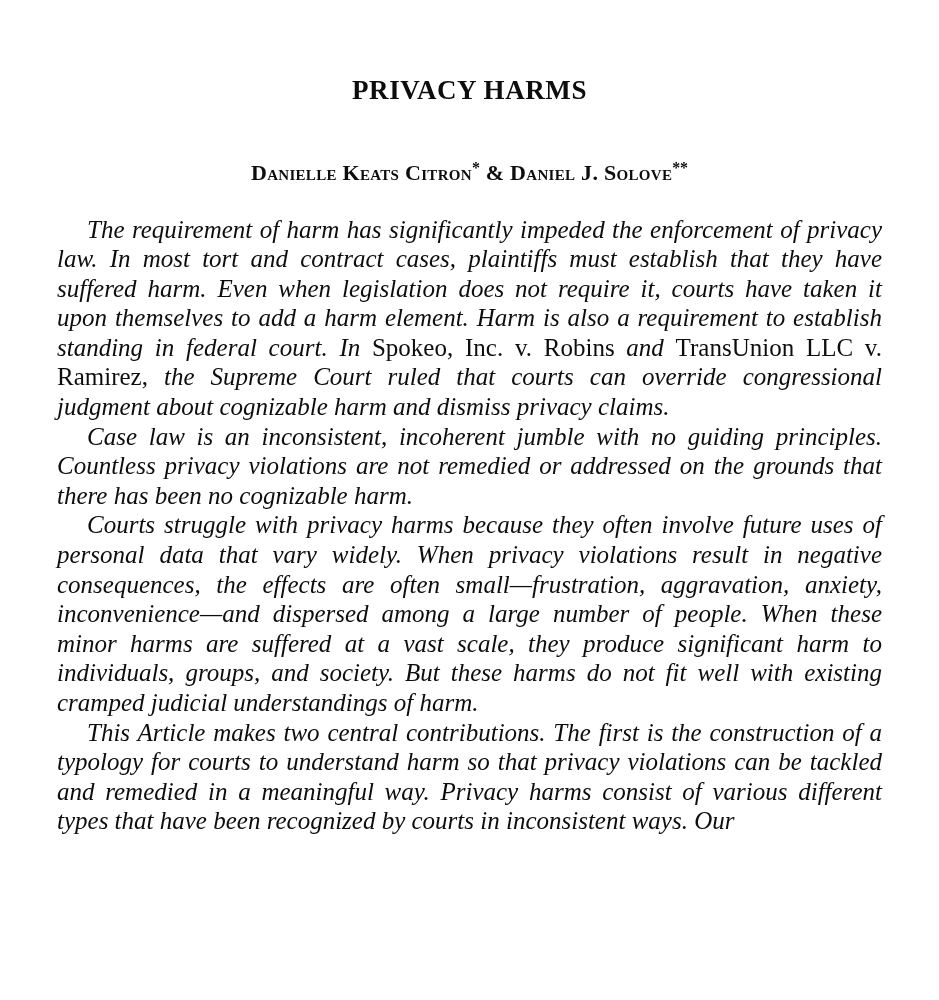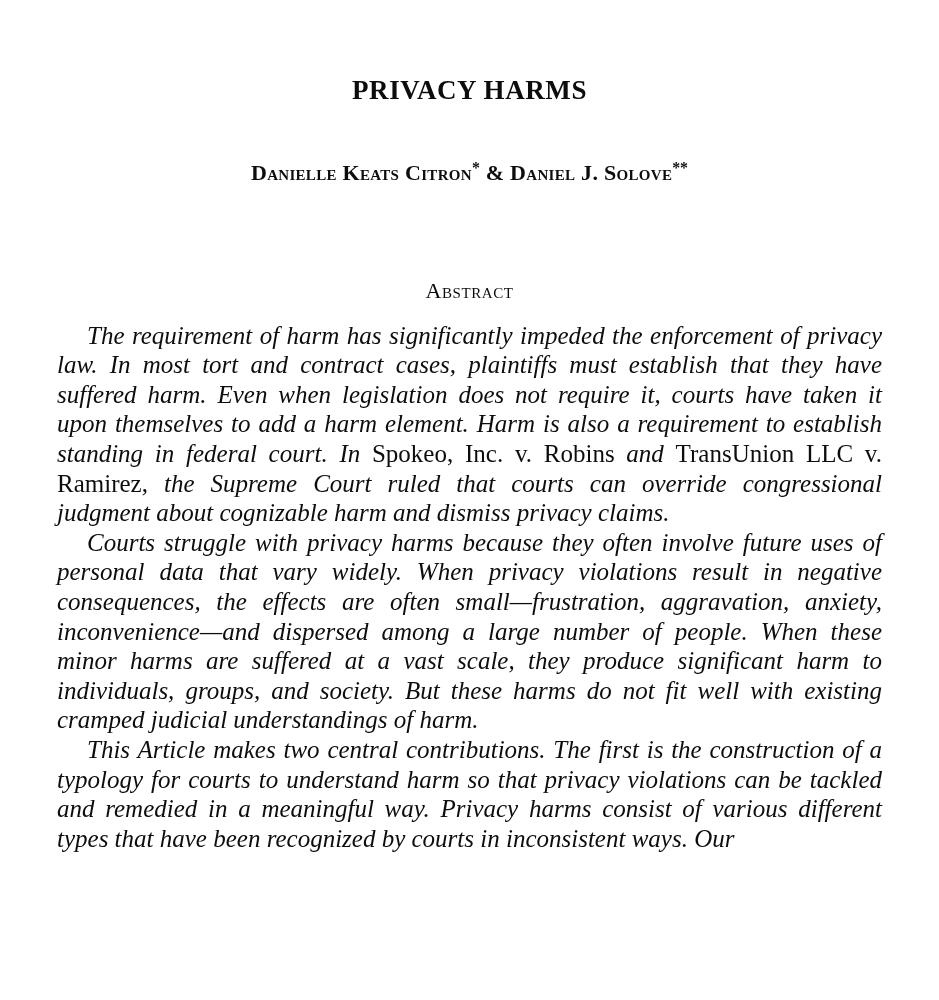--- a/index.html
+++ b/index.html
@@ -93,21 +93,21 @@
 <body>
 
 <div class="page">
 
   <h1 class="doc-title">PRIVACY HARMS</h1>
 
   <div class="authors">
     <span>Danielle Keats Citron</span><sup class="footmark">*</sup><span> &amp; </span><span>Daniel J. Solove</span><sup class="footmark">**</sup>
   </div>
 
-  <h2 class="abstract-heading">Abstract</h2>
 
   <div class="abstract-body">
       <p><span>The requirement of harm has significantly impeded the enforcement of privacy law. In most tort and contract cases, plaintiffs must establish that they have suffered harm. Even when legislation does not require it, courts have taken it upon themselves to add a harm element. Harm is also a requirement to establish standing in federal court. In </span><span class="roman">Spokeo, Inc. v. Robins</span><span> and </span><span class="roman">TransUnion LLC v. Ramirez,</span><span> the Supreme Court ruled that courts can override congressional judgment about cognizable harm and dismiss privacy claims.</span></p>
+      <p><span>Case law is an inconsistent, incoherent jumble with no guiding principles. Countless privacy violations are not remedied or addressed on the grounds that there has been no cognizable harm.</span></p>
       <p><span>Courts struggle with privacy harms because they often involve future uses of personal data that vary widely. When privacy violations result in negative consequences, the effects are often small—frustration, aggravation, anxiety, inconvenience—and dispersed among a large number of people. When these minor harms are suffered at a vast scale, they produce significant harm to individuals, groups, and society. But these harms do not fit well with existing cramped judicial understandings of harm.</span></p>
       <p><span>This Article makes two central contributions. The first is the construction of a typology for courts to understand harm so that privacy violations can be tackled and remedied in a meaningful way. Privacy harms consist of various different types that have been recognized by courts in inconsistent ways. Our</span></p>
     </div>
 
 </div>
 
 </body></html>

